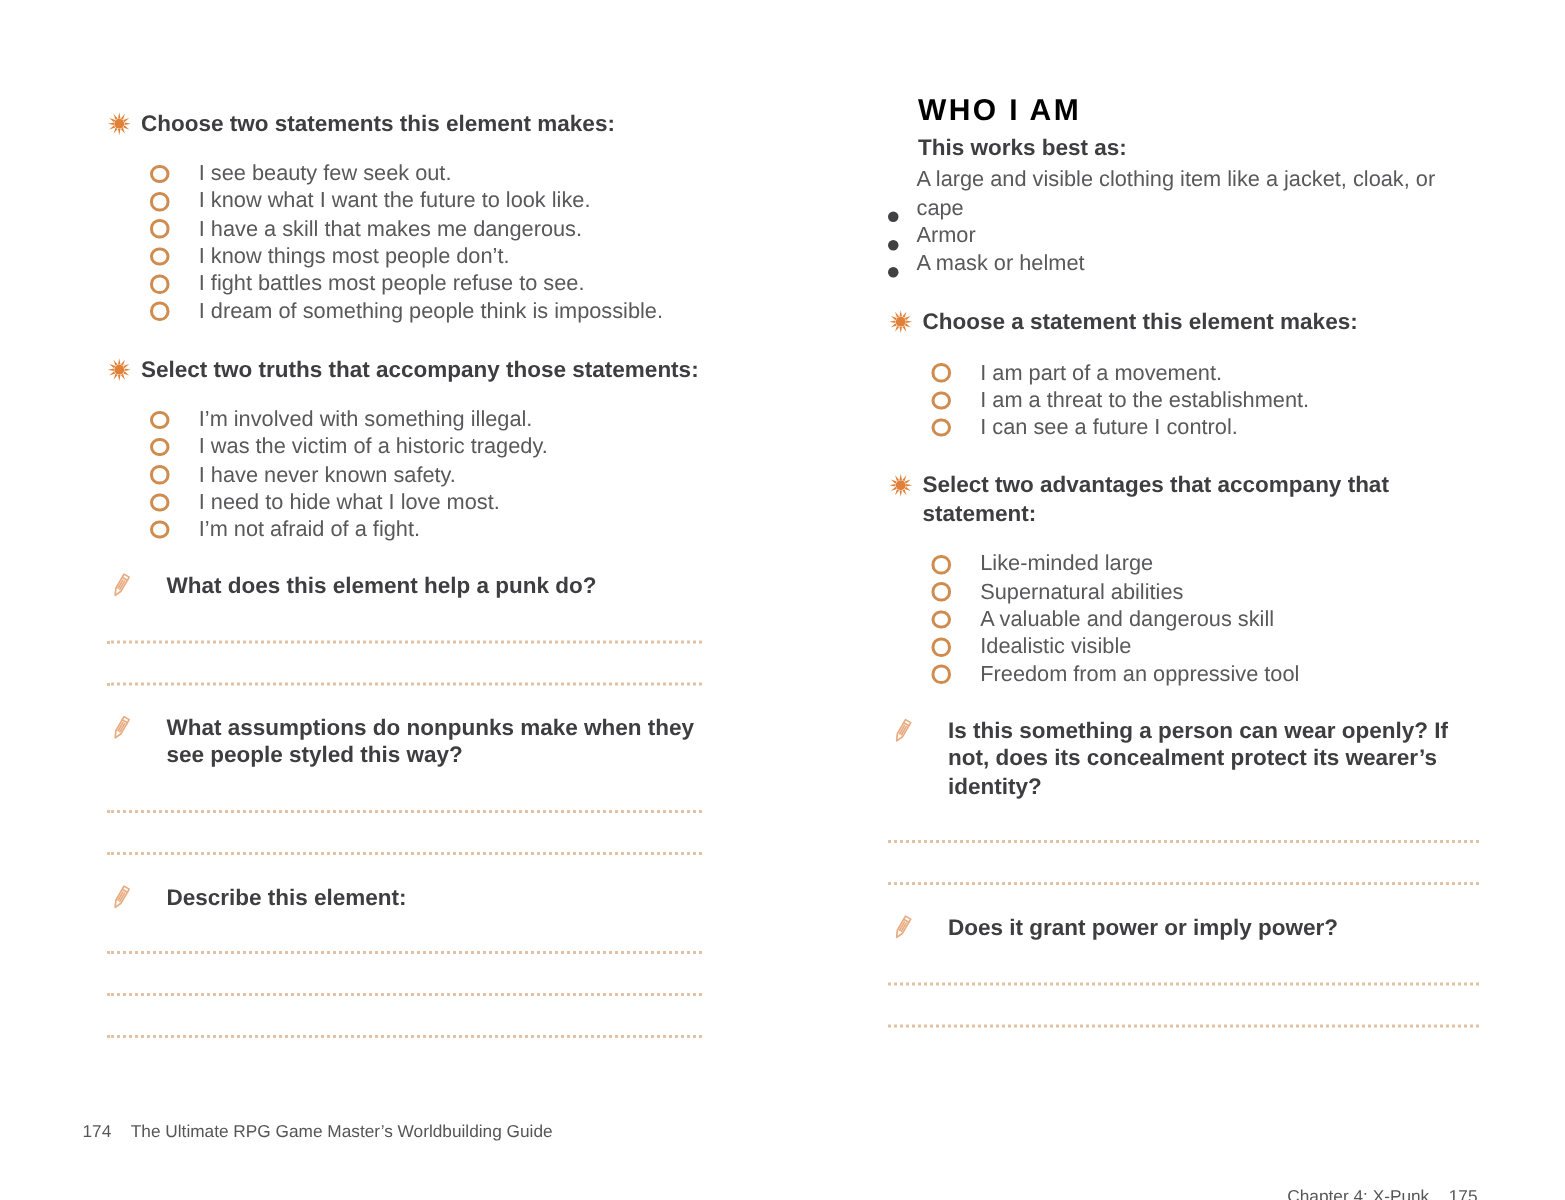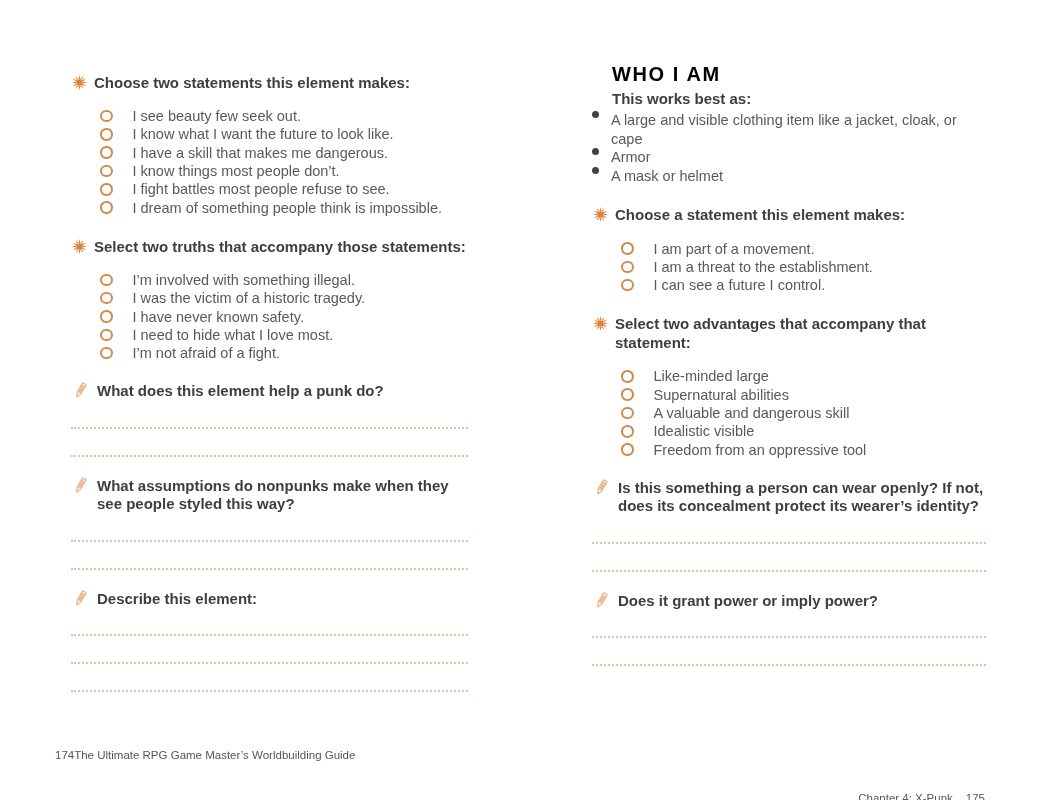--- a/index.html
+++ b/index.html
@@ -17,39 +17,39 @@
                  font-weight:bold; font-size:15px; line-height:19px; color:#3e3e40; }
   .icon-sun { width:17px; height:17px; flex:none; margin-top:1px; }
 
   .check-list { margin:15px 0 0 29px; }
   .check-row { display:flex; align-items:center; column-gap:20px; height:18.3px; }
   .ring { width:12.5px; height:12.5px; border:2.3px solid #d08c4e; border-radius:50%;
           flex:none; background:#fff; }
   .check-label { font-size:14.5px; color:#59595b; white-space:nowrap; }
 
   .prompt { margin-top:20px; }
-  .prompt-heading { display:flex; align-items:flex-start; column-gap:7px;
+  .prompt-heading { display:flex; align-items:flex-start; column-gap:21px;
                     font-weight:bold; font-size:15px; line-height:18.5px; color:#3e3e40; }
   .icon-pencil { width:19px; height:19px; flex:none; margin-top:-1px; }
   .write-line { height:28px; border-bottom:2px dotted #e2c2a2; }
 
   .title-orange { margin-left:20px; font-size:20px; font-weight:bold;
                   letter-spacing:1.6px; color:#000000; }
   .para { margin-top:0; font-size:15px; line-height:25px; color:#59595b; text-indent:20px; }
 
   .bullets { margin-top:4px; }
   .bullets-heading { margin-left:20px; font-weight:bold; font-size:15px;
                      line-height:18px; color:#3e3e40; margin-bottom:3px; }
-  .bullet-row { display:flex; align-items:flex-start; column-gap:12px;
+  .bullet-row { display:flex; align-items:flex-end; column-gap:12px;
                 font-size:14.5px; line-height:18.6px; color:#59595b; }
   .dot { width:7px; height:7px; border-radius:50%; background:#414143; flex:none; }
 
   .footer { position:absolute; top:749px; left:0; width:1043px;
             font-size:11.5px; color:#565658; }
-  .footer-left  { position:absolute; left:55px; display:flex; }
+  .footer-left  { position:absolute; left:55px; display:flex; column-gap:13px; }
   .footer-right { position:absolute; right:58px; display:flex; column-gap:13px;margin-top:43px; }
 </style>
 </head>
 <body>
 
 <div class="spread">
   <div class="col" id="left-col">
       <div class="section">
         <div class="sec-heading">
           <svg viewBox="0 0 20 20" class="icon-sun">

